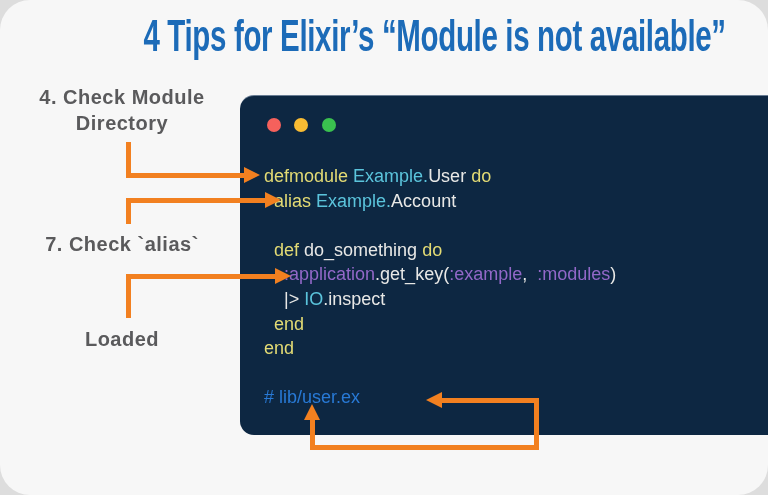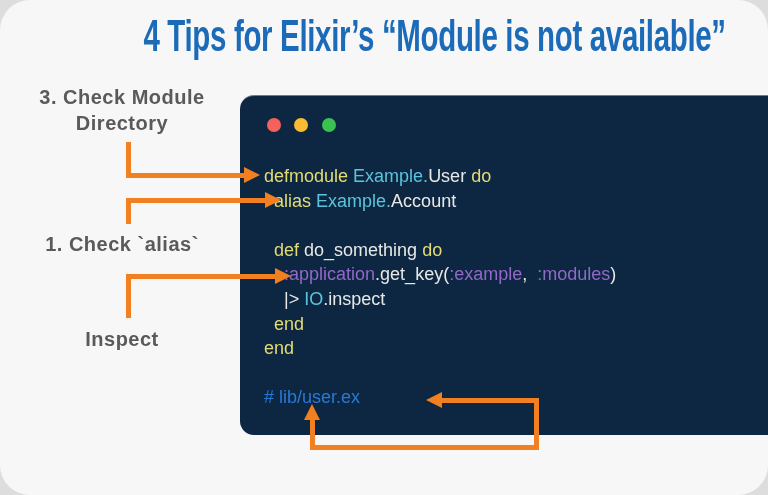--- a/index.html
+++ b/index.html
@@ -69,28 +69,28 @@
   <div class="window">
     <div class="dots">
       <span class="dot" style="background: rgb(245, 97, 92);"></span>
       <span class="dot" style="background: rgb(249, 188, 51);"></span>
       <span class="dot" style="background: rgb(58, 193, 79);"></span>
     </div>
     <div class="code"><div class="code-line"><span style="color: rgb(227, 219, 116);">defmodule</span><span style="color: rgb(232, 232, 230);"> </span><span style="color: rgb(91, 196, 220);">Example.</span><span style="color: rgb(232, 232, 230);">User </span><span style="color: rgb(227, 219, 116);">do</span></div><div class="code-line"><span style="color: rgb(232, 232, 230);">  </span><span style="color: rgb(227, 219, 116);">alias</span><span style="color: rgb(232, 232, 230);"> </span><span style="color: rgb(91, 196, 220);">Example.</span><span style="color: rgb(232, 232, 230);">Account</span></div><div class="code-line">&nbsp;</div><div class="code-line"><span style="color: rgb(232, 232, 230);">  </span><span style="color: rgb(227, 219, 116);">def</span><span style="color: rgb(232, 232, 230);"> do_something </span><span style="color: rgb(227, 219, 116);">do</span></div><div class="code-line"><span style="color: rgb(232, 232, 230);">    </span><span style="color: rgb(146, 104, 200);">:application</span><span style="color: rgb(232, 232, 230);">.get_key(</span><span style="color: rgb(146, 104, 200);">:example</span><span style="color: rgb(232, 232, 230);">,  </span><span style="color: rgb(146, 104, 200);">:modules</span><span style="color: rgb(232, 232, 230);">)</span></div><div class="code-line"><span style="color: rgb(232, 232, 230);">    |&gt; </span><span style="color: rgb(91, 196, 220);">IO</span><span style="color: rgb(232, 232, 230);">.inspect</span></div><div class="code-line"><span style="color: rgb(232, 232, 230);">  </span><span style="color: rgb(227, 219, 116);">end</span></div><div class="code-line"><span style="color: rgb(227, 219, 116);">end</span></div><div class="code-line">&nbsp;</div><div class="code-line"><span style="color: rgb(40, 121, 213);"># lib/user.ex</span></div></div>
   </div>
 
   <div class="tip-label tip-side" id="tip1">
-    <div>3. Check Module</div>
+    <div>4. Check Module</div>
     <div>Directory</div>
   </div>
   <div class="tip-label tip-side" id="tip2">
-    <div>1. Check `alias`</div>
+    <div>7. Check `alias`</div>
   </div>
   <div class="tip-label tip-side" id="tip3">
-    <div>Inspect</div>
+    <div>Loaded</div>
   </div>
 
   <div class="arrow-seg" style="left:126px;top:142px;width:5px;height:36px;"></div>
   <div class="arrow-seg" style="left:126px;top:173px;width:119px;height:5px;"></div>
   <div class="head head-right" style="left:244px;top:167px;"></div>
 
   <div class="arrow-seg" style="left:126px;top:198px;width:5px;height:26px;"></div>
   <div class="arrow-seg" style="left:126px;top:198px;width:140px;height:5px;"></div>
   <div class="head head-right" style="left:265px;top:192px;"></div>
 

